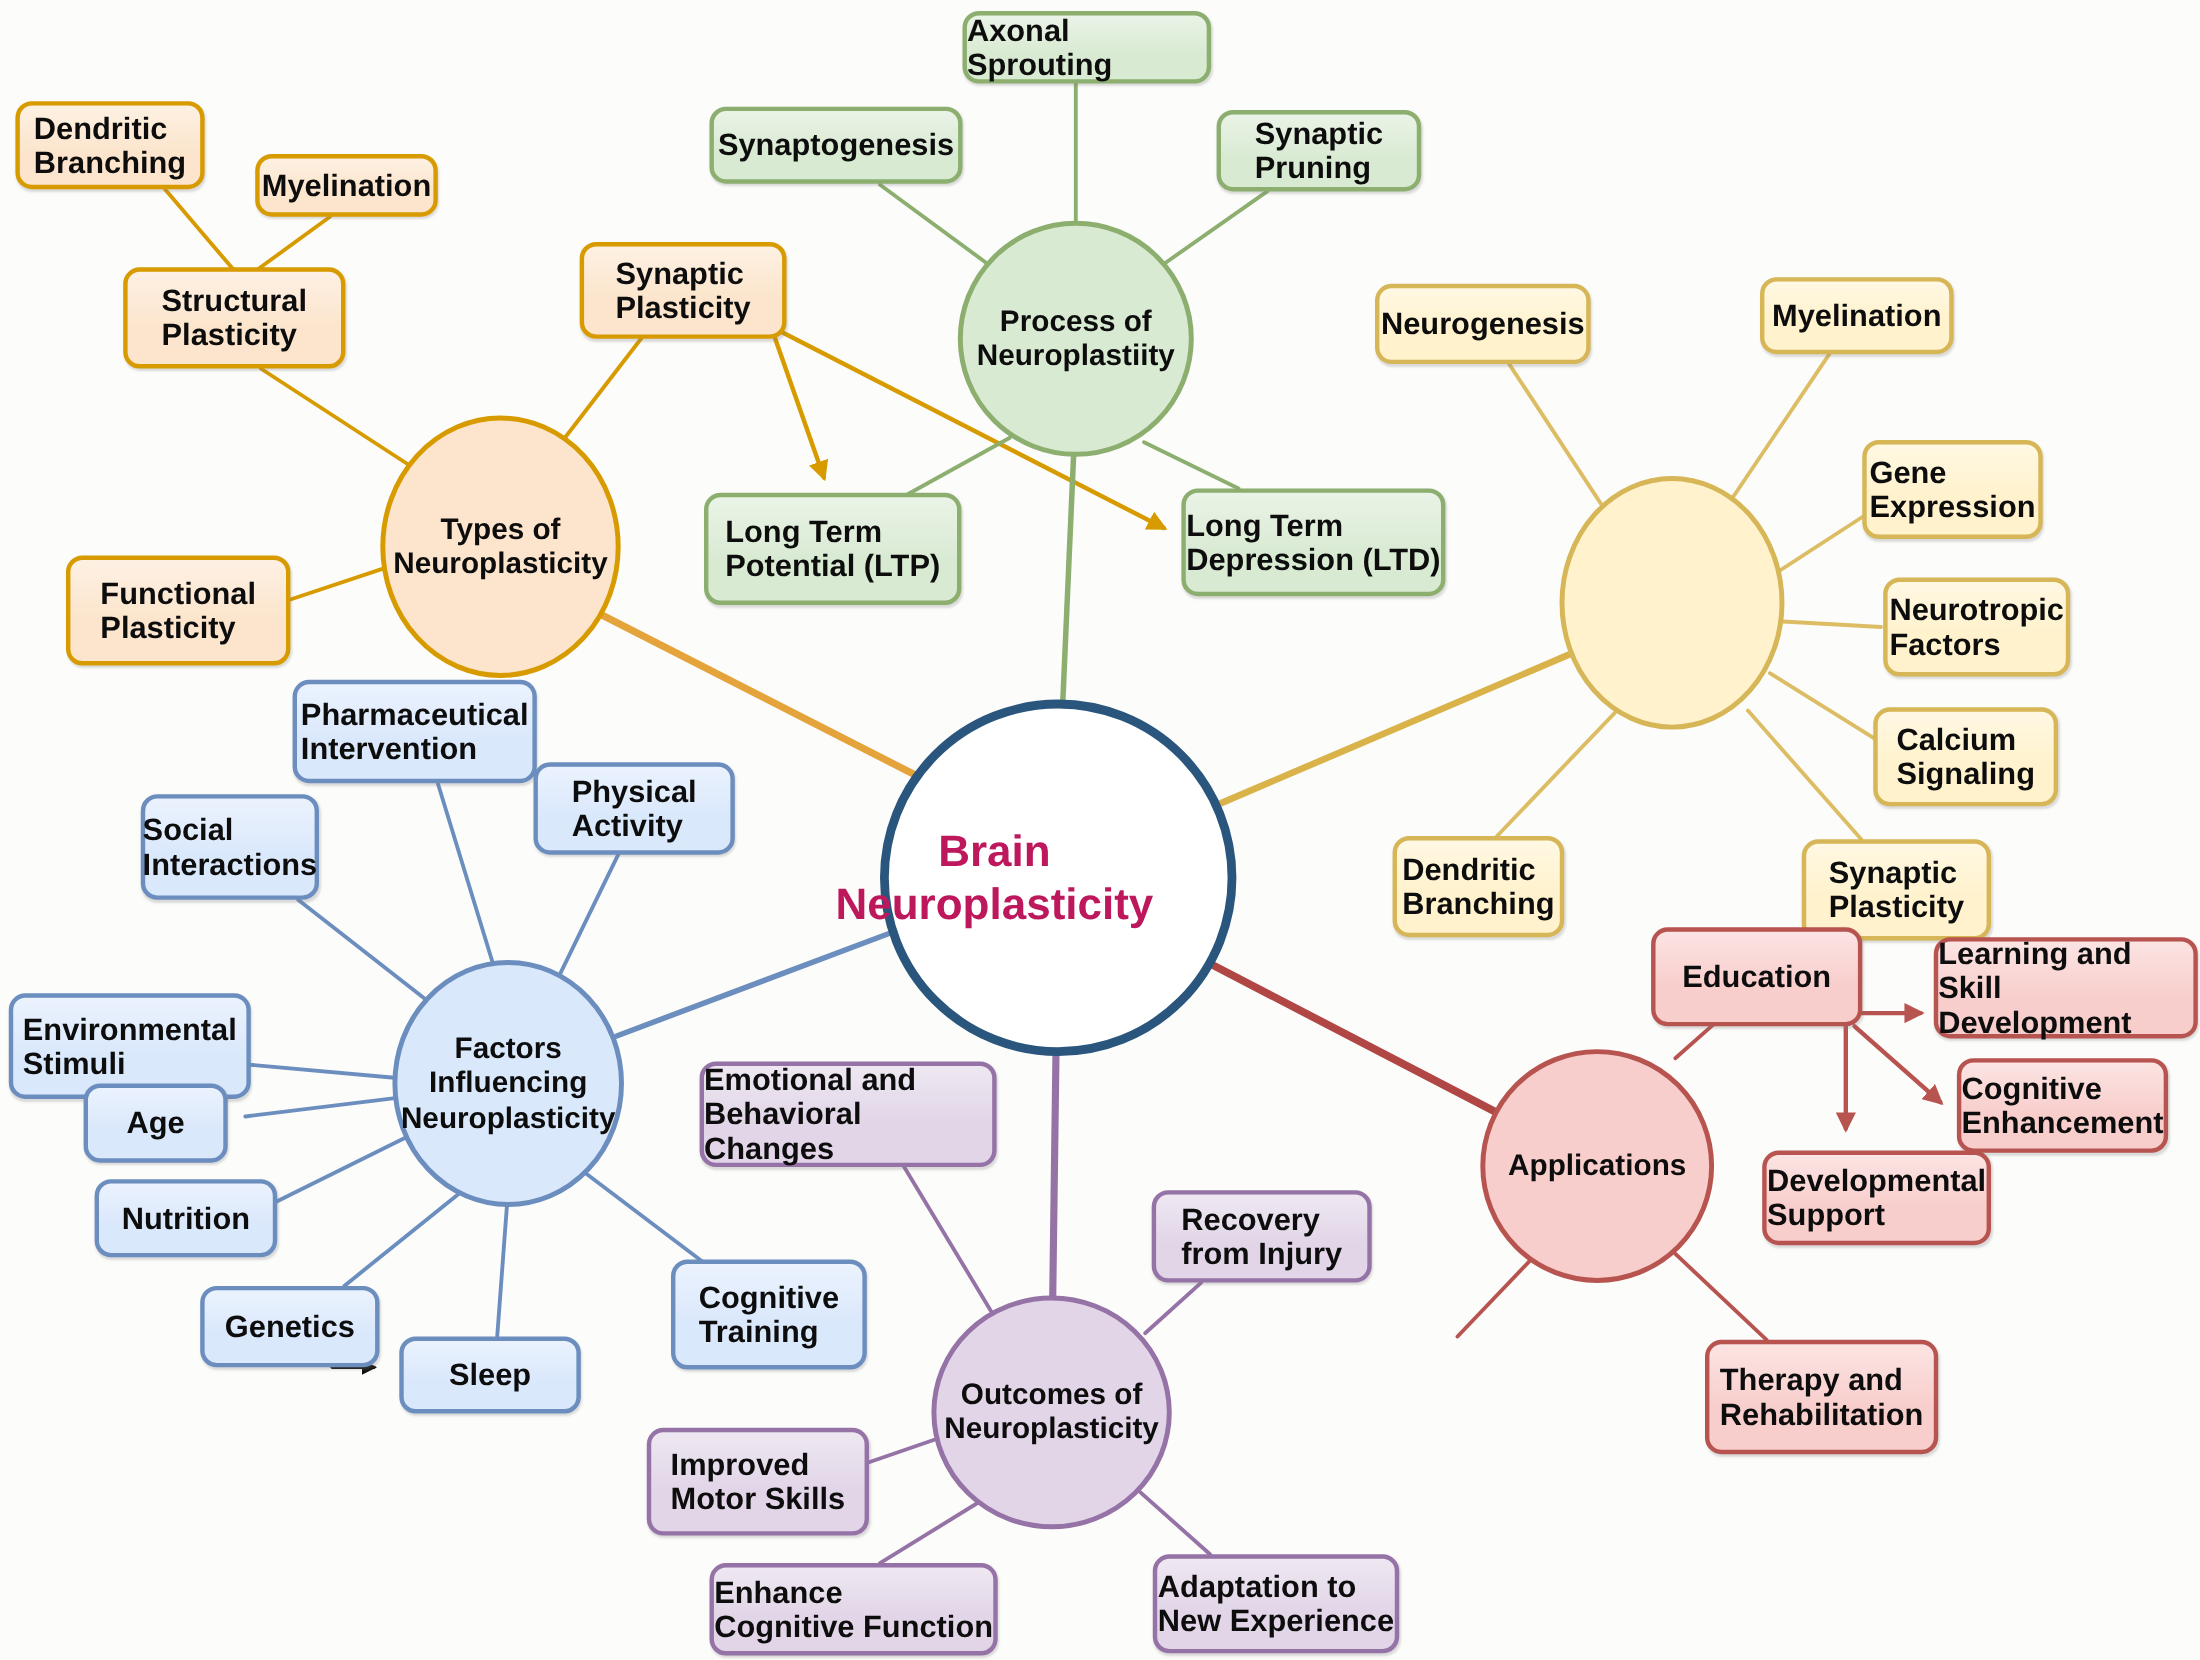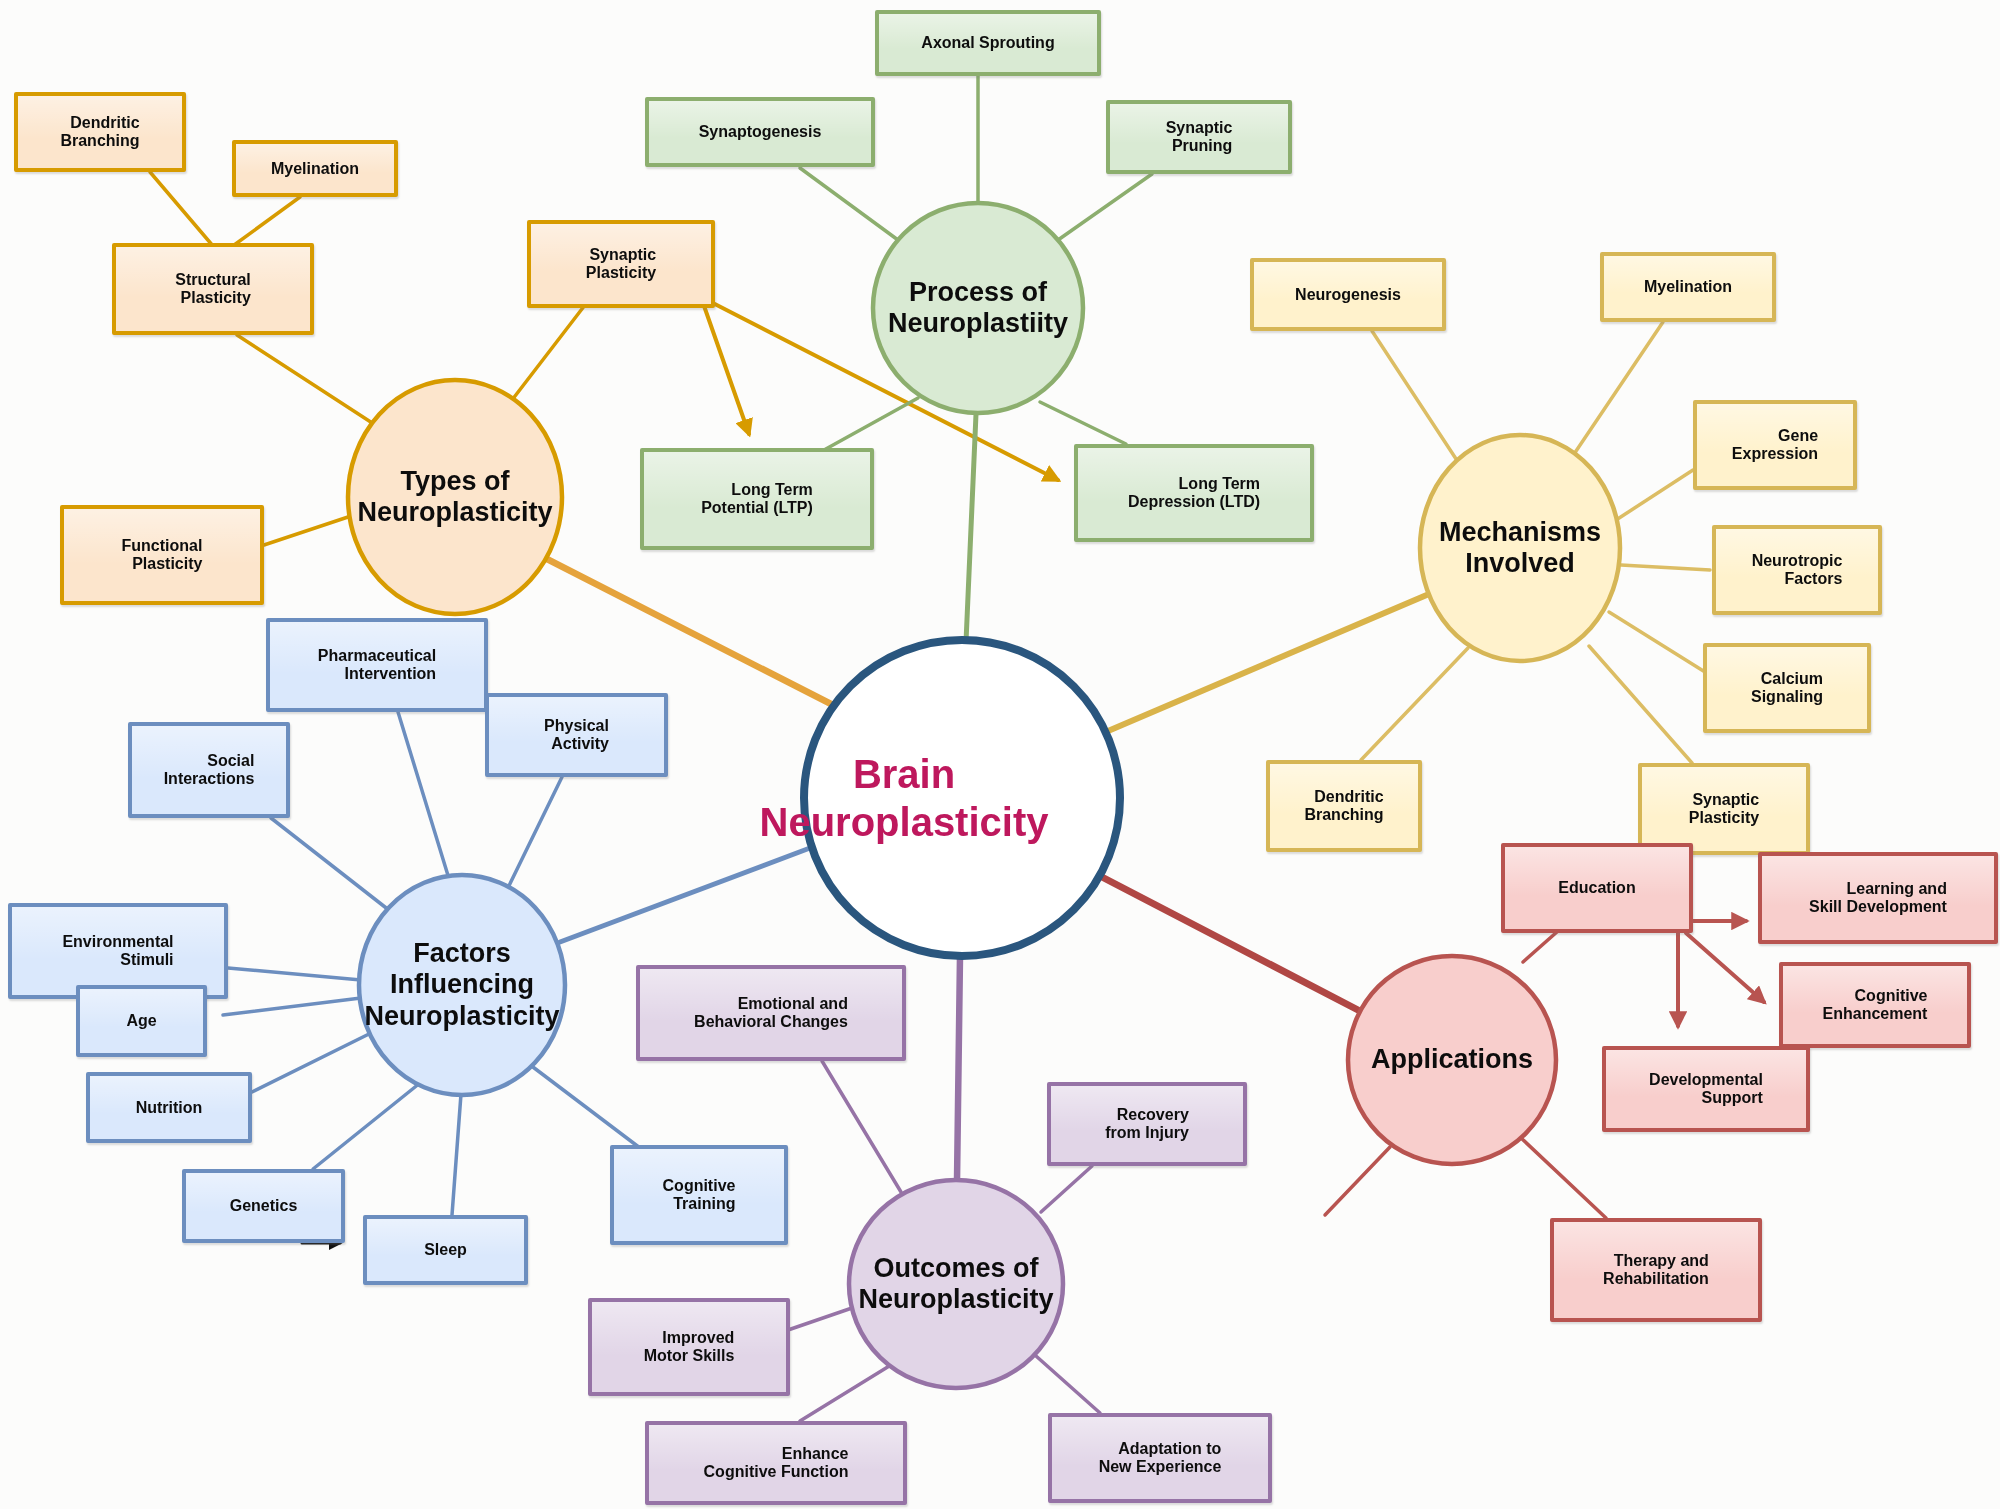--- a/index.html
+++ b/index.html
@@ -6,23 +6,23 @@
   html,body { margin:0; padding:0; background:#ffffff; }
   .canvas {
     position:relative; width:2000px; height:1509px;
     background:#fcfcfb; overflow:hidden;
     font-family:"Liberation Sans", sans-serif;
   }
   .edge-layer { position:absolute; left:0; top:0; width:2000px; height:1509px; }
   .node-layer { position:absolute; left:0; top:0; width:2000px; height:1509px; }
   .node {
     position:absolute; box-sizing:border-box;
-    border:4px solid; border-radius:2px;
+    border:4px solid; border-radius:15px;
     display:flex; align-items:center; justify-content:center;
-    text-align:right; font-weight:bold; font-size:16px; line-height:1.12;
+    text-align:left; font-weight:bold; font-size:28px; line-height:1.12;
     color:#0d0d0d; white-space:pre-line;
     background-image:linear-gradient(rgba(255,255,255,.45), rgba(255,255,255,0) 60%);
     box-shadow:1px 2px 2px rgba(120,120,120,.25);
   }
   .hub-label {
     position:absolute; transform:translate(-50%,-50%);
     text-align:center; font-weight:bold; font-size:27px; line-height:1.16;
     color:#0d0d0d; white-space:pre-line; pointer-events:none;
   }
   .central-label {
@@ -115,22 +115,20 @@
         <ellipse cx="962" cy="798" rx="158" ry="158" fill="#ffffff" stroke="#2a567e" stroke-width="8"></ellipse>
       </g>
   </svg>
   <div class="node-layer">
     <div class="hub-label central-label" style="left: 904px; top: 798px; width: 346px; color: #be185d;">Brain
 Neuroplasticity</div>
   <div class="hub-label" style="left: 455px; top: 497px; width: 244px;">Types of
 Neuroplasticity</div>
       <div class="hub-label" style="left: 978px; top: 308px; width: 240px;">Process of
 Neuroplastiity</div>
-      <div class="hub-label" style="left: 1520px; top: 548px; width: 230px;">Mechanisms
-Involved</div>
       <div class="hub-label" style="left: 462px; top: 985px; width: 236px;">Factors
 Influencing
 Neuroplasticity</div>
       <div class="hub-label" style="left: 956px; top: 1284px; width: 244px;">Outcomes of
 Neuroplasticity</div>
       <div class="hub-label" style="left: 1452px; top: 1060px; width: 238px;">Applications</div>
       <div class="node" style="left: 14px; top: 92px; width: 172px; height: 80px; background-color: rgb(252, 229, 204); border-color: rgb(215, 155, 0);">Dendritic
 Branching</div>
       <div class="node" style="left: 232px; top: 140px; width: 166px; height: 57px; background-color: rgb(252, 229, 204); border-color: rgb(215, 155, 0);">Myelination</div>
       <div class="node" style="left: 112px; top: 243px; width: 202px; height: 92px; background-color: rgb(252, 229, 204); border-color: rgb(215, 155, 0);">Structural

